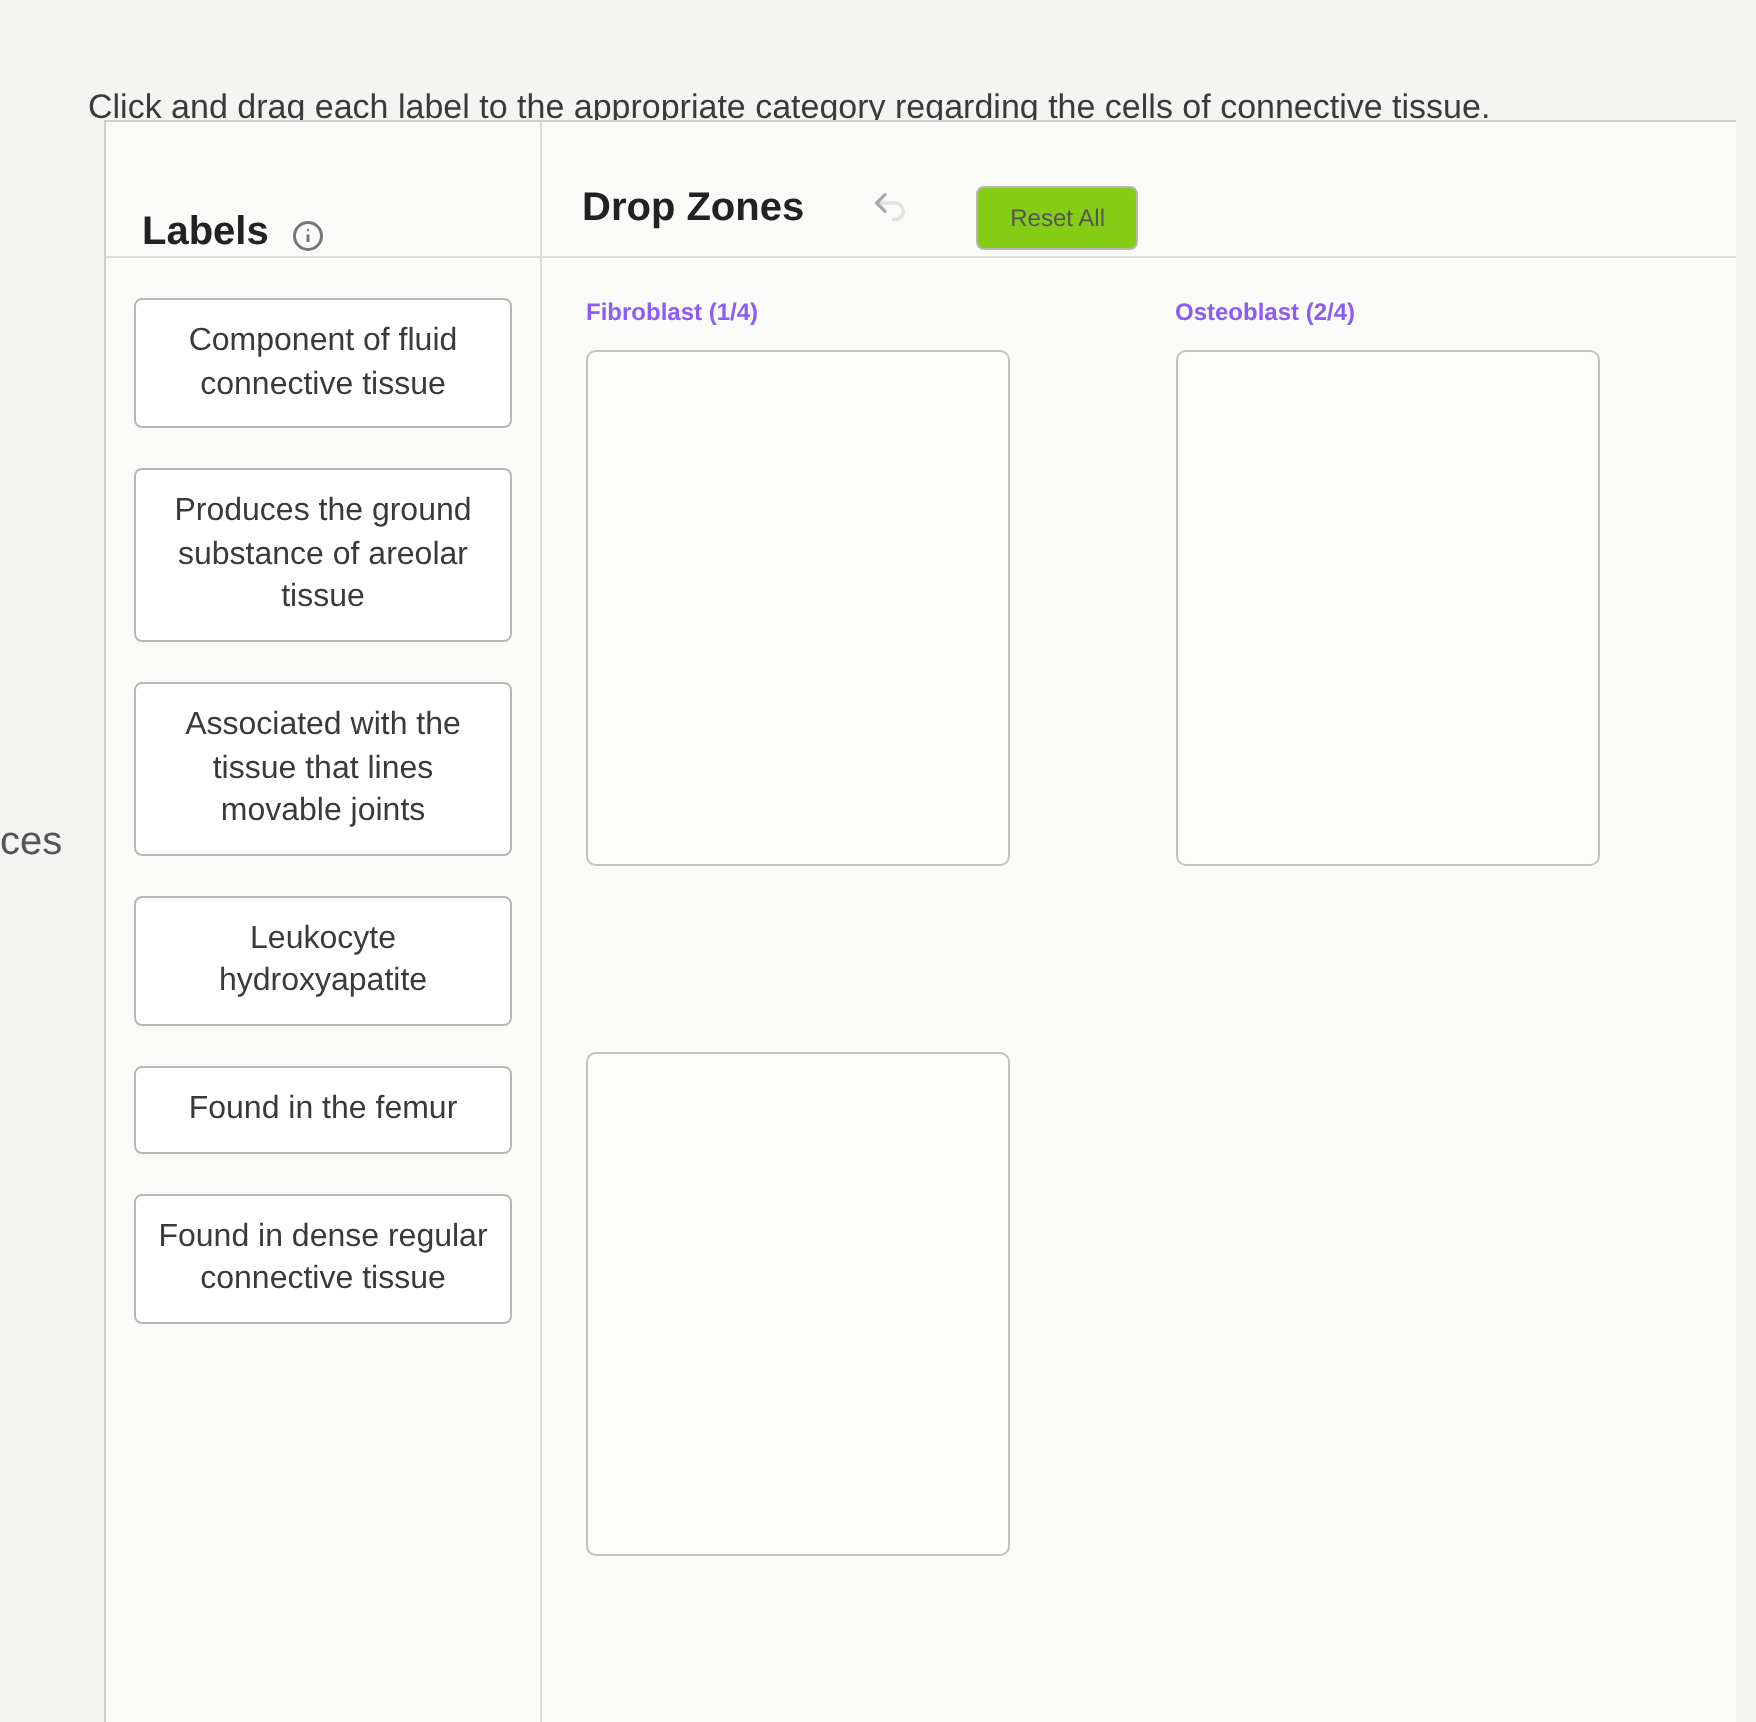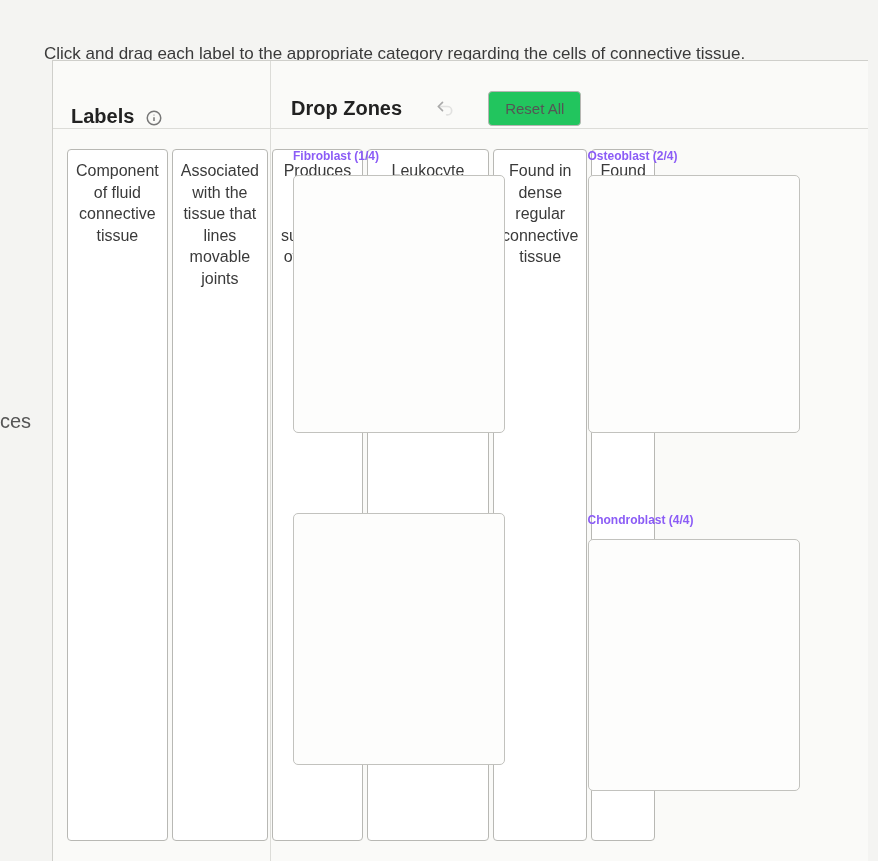--- a/index.html
+++ b/index.html
@@ -64,60 +64,60 @@
   display: inline-flex;
   align-items: center;
   justify-content: center;
   font-size: 15px;
   color: #666;
 }
 .info-icon svg { width:18px; height:18px; }
 .dz-hdr {
   flex: 1;
   display: flex;
-  align-items: center;
+  align-items: flex-start;
   padding-left: 20px;
   gap: 32px;
   margin-top: 28px;
 }
 .dz-title {
   font-size: 20px;
   font-weight: 700;
   color: #222;
 }
 .undo-icon {
   width: 22px;
   height: 22px;
   display: inline-flex;
   align-items: center;
   justify-content: center;
   color: #999;
 }
 .undo-icon svg { width:20px; height:20px; stroke:#aaa; }
 .reset-btn {
   border: 1.5px solid #b6b6b2;
-  background: #22c55e;
+  background: #84cc16;
   padding: 8px 16px;
-  font-size: 15px;
+  font-size: 12px;
   color: #555;
   border-radius: 4px;
   font-family: inherit;
 }
 .content-row {
   display: flex;
   flex: 1;
   overflow: hidden;
 }
 .labels-col {
   width: 218px;
   border-right: 1px solid #dcdcd8;
   padding: 20px 14px;
   display: flex;
-  flex-direction: row;
-  gap: 4px;
+  flex-direction: column;
+  gap: 20px;
 }
 .label-chip {
   border: 1.5px solid #b8b8b4;
   background: #fff;
   border-radius: 4px;
   padding: 10px 8px;
   text-align: center;
   font-size: 16px;
   line-height: 1.35;
   color: #3a3a3a;
@@ -179,38 +179,34 @@
           <path d="M4 9h11a5 5 0 0 1 0 10h-1" stroke-opacity="0.3"></path>
         </svg>
       </span>
       <button class="reset-btn">Reset All</button>
     </div>
   </div>
 
   <div class="content-row">
     <div class="labels-col">
       <div class="label-chip">Component of fluid connective tissue</div>
+      <div class="label-chip">Produces the ground substance of areolar tissue</div>
       <div class="label-chip">Associated with the tissue that lines movable joints</div>
-      <div class="label-chip">Produces the ground substance of areolar tissue</div>
       <div class="label-chip">Leukocyte hydroxyapatite</div>
+      <div class="label-chip">Found in the femur</div>
       <div class="label-chip">Found in dense regular connective tissue</div>
-      <div class="label-chip">Found in the femur</div>
     </div>
 
     <div class="zones-col">
       <div class="zone zone1">
         <div class="zone-title">Fibroblast (1/4)</div>
         <div class="zone-box"></div>
       </div>
       <div class="zone zone2">
         <div class="zone-title">Osteoblast (2/4)</div>
         <div class="zone-box"></div>
       </div>
       <div class="zone zone3">
         <div class="zone-box"></div>
       </div>
-      <div class="zone zone4">
-        <div class="zone-title">Chondroblast (4/4)</div>
-        <div class="zone-box"></div>
-      </div>
     </div>
   </div>
 </div>
 
 </body></html>

